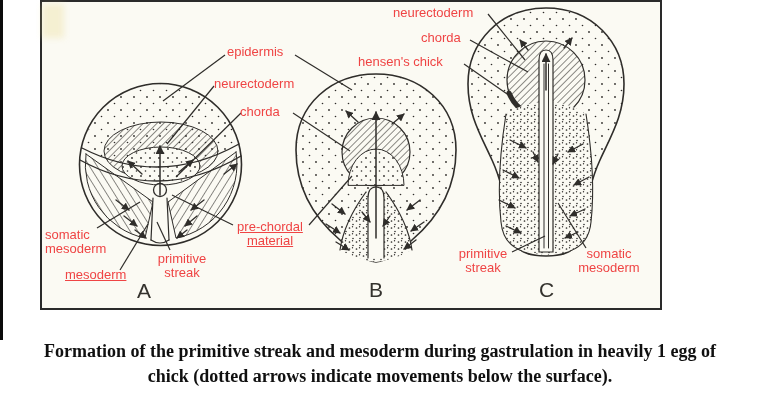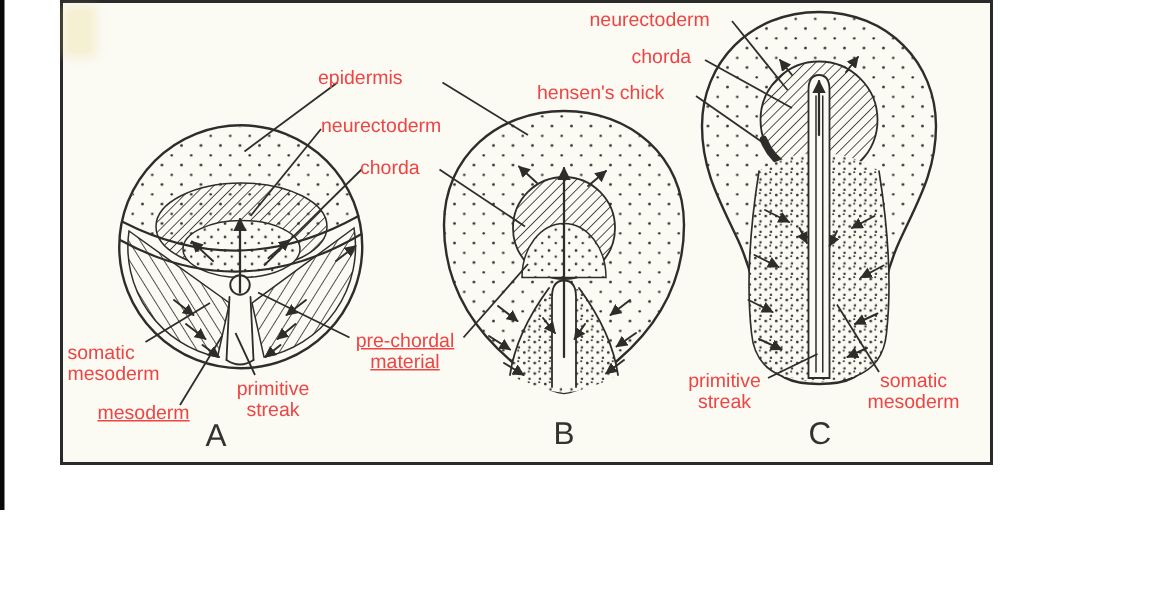--- a/index.html
+++ b/index.html
@@ -162,33 +162,35 @@
       <line x1="193" y1="223" x2="132" y2="193"></line>
       <line x1="269" y1="223" x2="312" y2="174"></line>
       <line x1="57" y1="226" x2="100" y2="200"></line>
       <line x1="80" y1="268" x2="108" y2="222"></line>
       <line x1="130" y1="248" x2="117" y2="220"></line>
       <line x1="472" y1="250" x2="505" y2="234"></line>
       <line x1="546" y1="246" x2="518" y2="201"></line>
     </g>
   </svg>
 
-  <div class="fig-label" style="left:212px;top:45px;">epidermis</div>
+  <div class="fig-label" style="left:227px;top:45px;">epidermis</div>
   <div class="fig-label" style="left:214px;top:77px;">neurectoderm</div>
   <div class="fig-label" style="left:240px;top:105px;">chorda</div>
   <div class="fig-label wrap" style="left:45px;top:228px;width:72px;">somatic mesoderm</div>
   <div class="fig-label" style="left:65px;top:268px;text-decoration:underline;">mesoderm</div>
   <div class="fig-label wrap" style="left:151px;top:252px;width:62px;text-align:center;">primitive streak</div>
   <div class="fig-label wrap" style="left:227px;top:220px;width:86px;text-align:center;text-decoration:underline;">pre-chordal material</div>
   <div class="fig-label" style="left:393px;top:6px;">neurectoderm</div>
   <div class="fig-label" style="left:421px;top:31px;">chorda</div>
   <div class="fig-label" style="left:358px;top:55px;">hensen's chick</div>
   <div class="fig-label wrap" style="left:452px;top:247px;width:62px;text-align:center;">primitive streak</div>
   <div class="fig-label wrap" style="left:571px;top:247px;width:76px;text-align:center;">somatic mesoderm</div>
 
   <div class="panel-letter" style="left:137px;top:280px;">A</div>
   <div class="panel-letter" style="left:369px;top:279px;">B</div>
   <div class="panel-letter" style="left:539px;top:279px;">C</div>
 
   <div class="caption">
+    <div>Formation of the primitive streak and mesoderm during gastrulation in heavily 1 egg of</div>
+    <div>chick (dotted arrows indicate movements below the surface).</div>
   </div>
 
 </div>
 
 </body></html>

